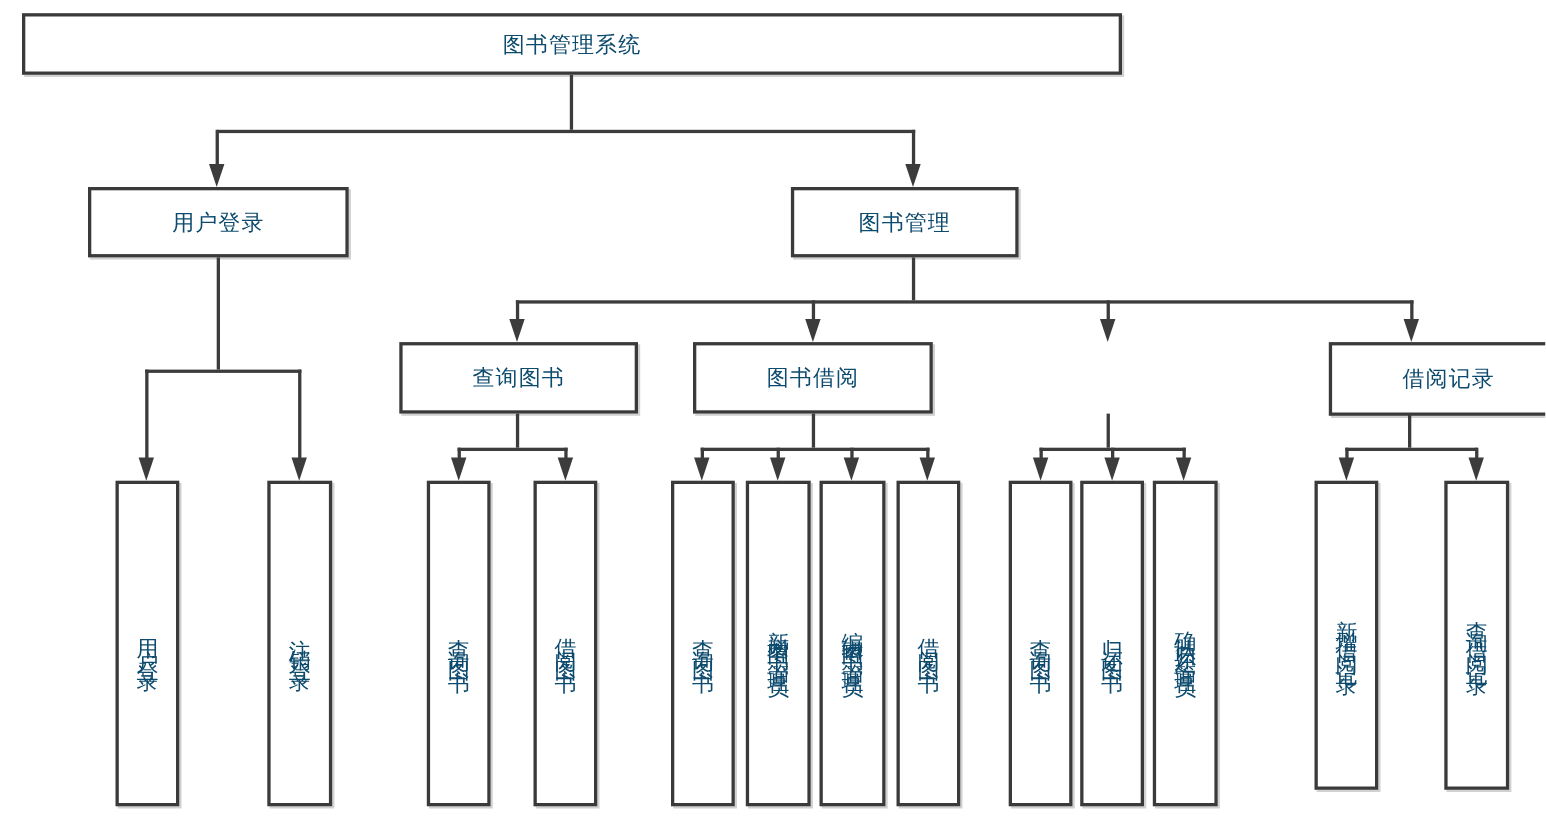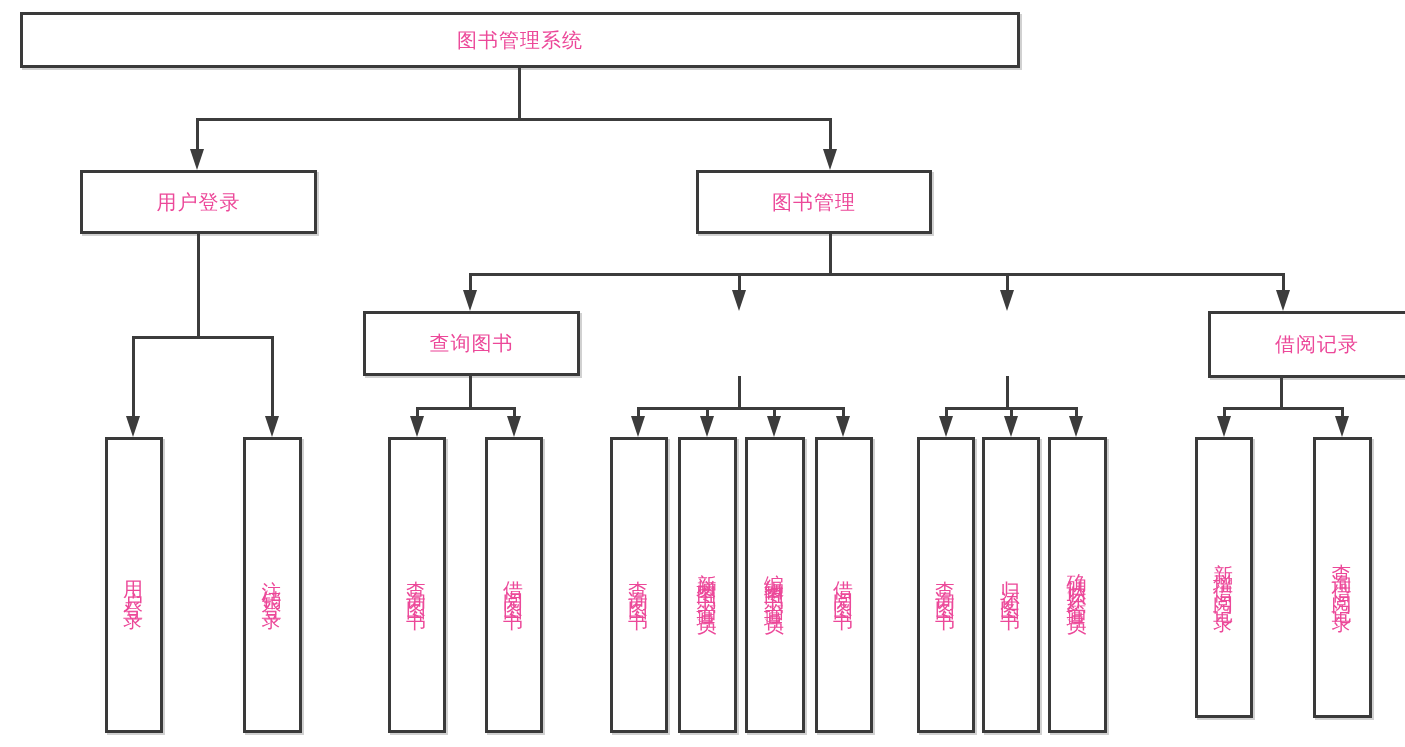--- a/index.html
+++ b/index.html
@@ -8,21 +8,21 @@
     width:1405px;height:747px;
     background:#ffffff;
     font-family:"Liberation Sans","DejaVu Sans",sans-serif;
     overflow:hidden;
   }
   .node{
     position:absolute;
     box-sizing:border-box;
     border:3px solid #3a3a3a;
     background:#ffffff;
-    color:#ec4899;
+    color:#0c4a6e;
     display:flex;
     align-items:center;
     justify-content:center;
     font-size:20px;
     letter-spacing:1px;
     box-shadow:2px 2px 0 rgba(90,90,90,0.28);
   }
   .node.vert{
     writing-mode:vertical-rl;
     text-orientation:mixed;
@@ -57,41 +57,42 @@
   <div class="node" style="left:20px;top:12px;width:1000px;height:56px">图书管理系统</div>
 
   <div class="vl" style="left:518px;top:68px;height:50px"></div>
   <div class="hl" style="left:197px;top:118px;width:635px"></div>
   <div class="vl" style="left:196px;top:118px;height:34px"></div>
   <div class="ah" style="left:190px;top:149px"></div>
   <div class="vl" style="left:829px;top:118px;height:34px"></div>
   <div class="ah" style="left:823px;top:149px"></div>
 
   <div class="node" style="left:80px;top:170px;width:237px;height:64px">用户登录</div>
-  <div class="node" style="left:696px;top:170px;width:236px;height:64px">图书管理</div>
+  <div class="node" style="left:719px;top:170px;width:207px;height:64px">图书管理</div>
 
   <div class="vl" style="left:197px;top:234px;height:102px"></div>
   <div class="hl" style="left:132px;top:336px;width:142px"></div>
   <div class="vl" style="left:132px;top:336px;height:82px"></div>
   <div class="ah" style="left:126px;top:416px"></div>
   <div class="vl" style="left:271px;top:336px;height:82px"></div>
   <div class="ah" style="left:265px;top:416px"></div>
 
   <div class="vl" style="left:829px;top:234px;height:39px"></div>
   <div class="hl" style="left:469px;top:273px;width:816px"></div>
   <div class="vl" style="left:469px;top:273px;height:20px"></div>
   <div class="ah" style="left:463px;top:290px"></div>
   <div class="vl" style="left:738px;top:273px;height:20px"></div>
   <div class="ah" style="left:732px;top:290px"></div>
   <div class="vl" style="left:1006px;top:273px;height:20px"></div>
   <div class="ah" style="left:1000px;top:290px"></div>
   <div class="vl" style="left:1282px;top:273px;height:20px"></div>
   <div class="ah" style="left:1276px;top:290px"></div>
 
   <div class="node" style="left:363px;top:311px;width:217px;height:65px">查询图书</div>
+  <div class="node" style="left:630px;top:311px;width:218px;height:65px">图书借阅</div>
   <div class="node" style="left:1208px;top:311px;width:218px;height:67px">借阅记录</div>
 
   <div class="vl" style="left:469px;top:376px;height:31px"></div>
   <div class="hl" style="left:416px;top:407px;width:100px"></div>
   <div class="vl" style="left:416px;top:407px;height:12px"></div>
   <div class="ah" style="left:410px;top:416px"></div>
   <div class="vl" style="left:513px;top:407px;height:12px"></div>
   <div class="ah" style="left:507px;top:416px"></div>
 
   <div class="vl" style="left:738px;top:376px;height:31px"></div>

